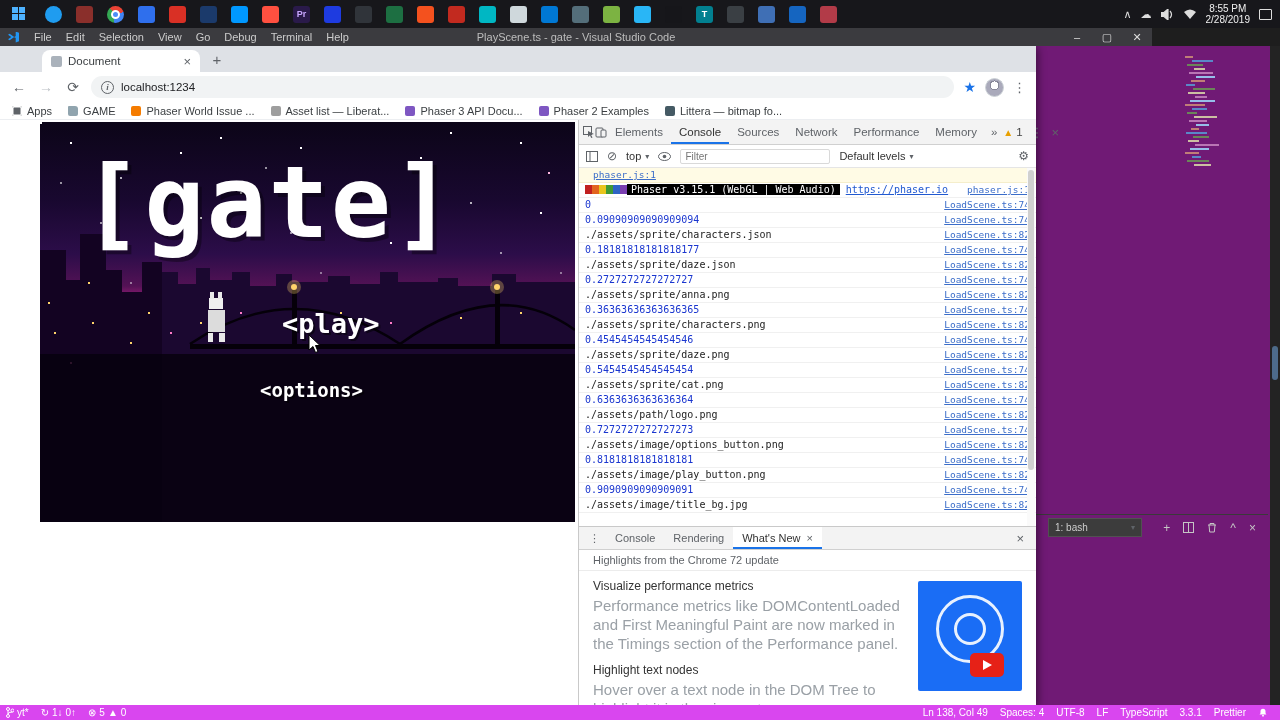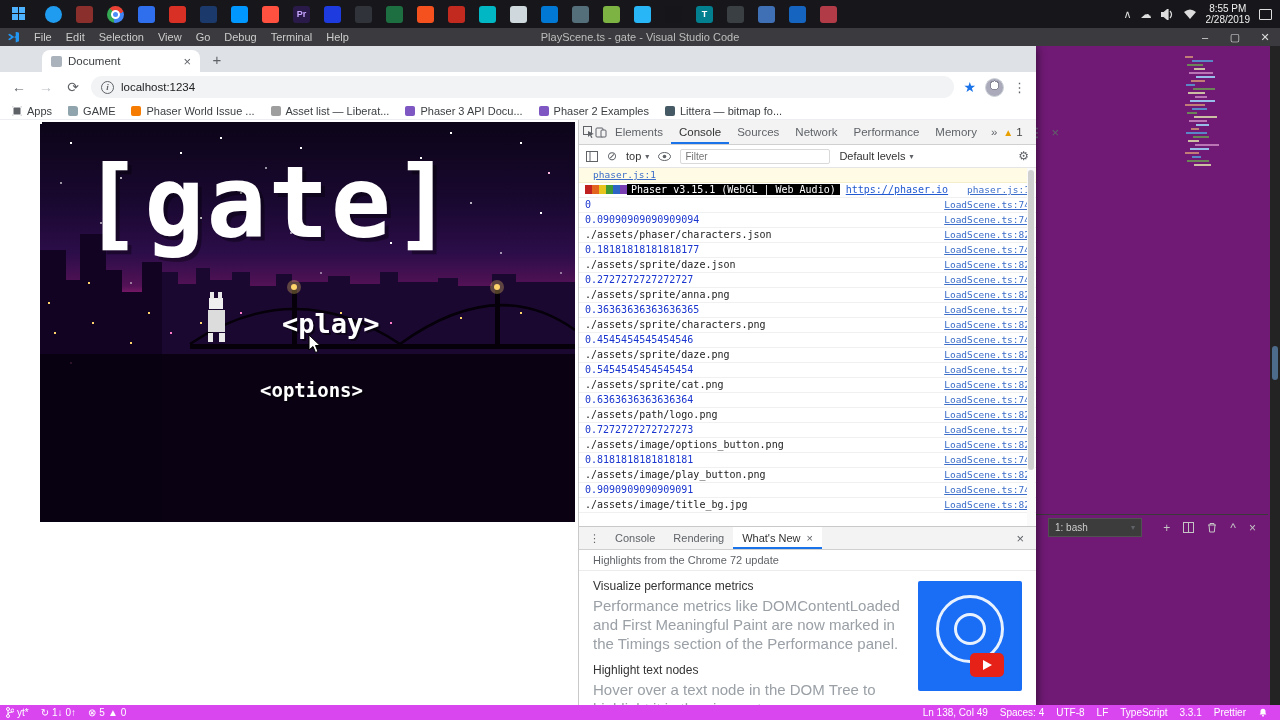--- a/index.html
+++ b/index.html
@@ -17,21 +17,21 @@
   .tb-app .ic.round{border-radius:50%;}
   .tb-app .ic.chrome-ic{border-radius:50%;background:conic-gradient(from -45deg,#ea4335 0 33%,#4285f4 33% 66%,#34a853 66% 100%);position:relative;}
   .tb-app .ic.chrome-ic:after{content:'';position:absolute;inset:4px;border-radius:50%;background:#4e8df7;border:2px solid #fff;}
   .tray{margin-left:auto;display:flex;align-items:center;gap:9px;color:#e8e8e8;padding-right:8px;}
   .tray .glyph{font-size:11px;color:#ddd;}
   .clock{text-align:center;line-height:11px;font-size:10px;color:#f0f0f0;}
   .tray svg{display:block;}
   .notif{width:13px;height:11px;border:1px solid #ddd;border-radius:1px;}
 
   
-  .vsc-bar{position:absolute;left:0;top:28px;width:1280px;height:18px;background:#3b3b3f;display:flex;align-items:center;color:#cccccc;font-size:11px;z-index:40;}
+  .vsc-bar{position:absolute;left:0;top:28px;width:1152px;height:18px;background:#3b3b3f;display:flex;align-items:center;color:#cccccc;font-size:11px;z-index:40;}
   .vsc-logo{width:11px;height:11px;margin:0 8px 0 8px;background:#2196f3;clip-path:polygon(0 30%,15% 20%,70% 60%,70% 0,100% 12%,100% 88%,70% 100%,70% 40%,15% 80%,0 70%,30% 50%);}
   .vsc-menu{display:flex;}
   .vsc-menu-item{padding:0 7px;cursor:default;}
   .vsc-title{position:absolute;left:50%;transform:translateX(-50%);color:#bdbdbd;}
   .win-controls{margin-left:auto;display:flex;height:100%;}
   .wc{width:30px;height:100%;display:flex;align-items:center;justify-content:center;color:#ddd;font-size:11px;}
 
   
   .chrome{position:absolute;left:0;top:46px;width:1036px;height:659px;background:#fff;box-shadow:2px 2px 8px rgba(0,0,0,.45);z-index:30;}
   .tabstrip{position:absolute;top:0;left:0;right:0;height:26px;background:#dee1e6;}
@@ -524,21 +524,21 @@
           </div>
           <div class="crow number">
             <div class="cmsg"><span class="num">0</span></div>
             <span class="csrc">LoadScene.ts:74</span>
           </div>
           <div class="crow number">
             <div class="cmsg"><span class="num">0.09090909090909094</span></div>
             <span class="csrc">LoadScene.ts:74</span>
           </div>
           <div class="crow string">
-            <div class="cmsg"><span class="str">./assets/phaser/characters.json</span></div>
+            <div class="cmsg"><span class="str">./assets/sprite/characters.json</span></div>
             <span class="csrc">LoadScene.ts:82</span>
           </div>
           <div class="crow number">
             <div class="cmsg"><span class="num">0.18181818181818177</span></div>
             <span class="csrc">LoadScene.ts:74</span>
           </div>
           <div class="crow string">
             <div class="cmsg"><span class="str">./assets/sprite/daze.json</span></div>
             <span class="csrc">LoadScene.ts:82</span>
           </div>

